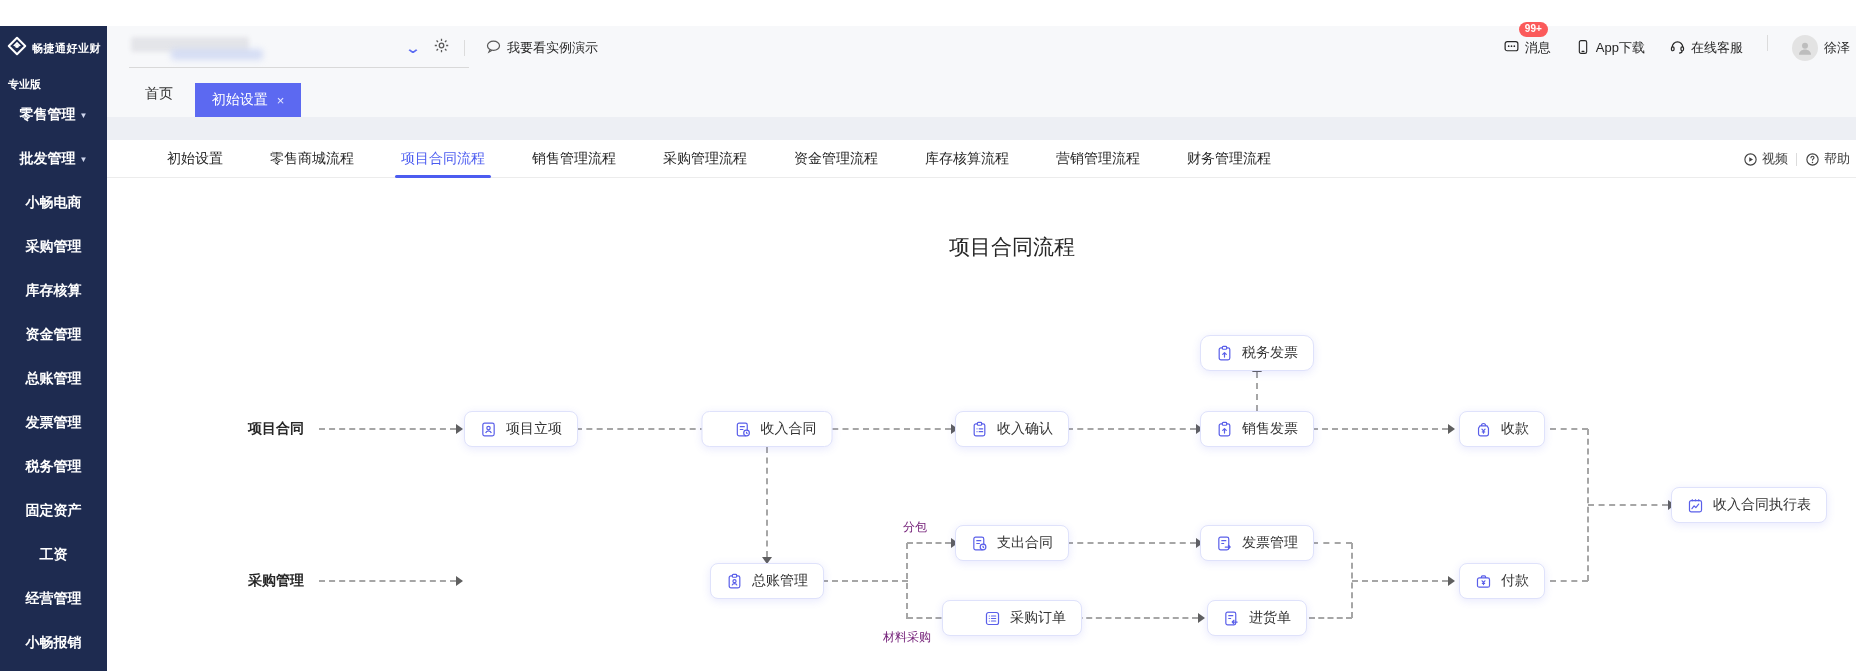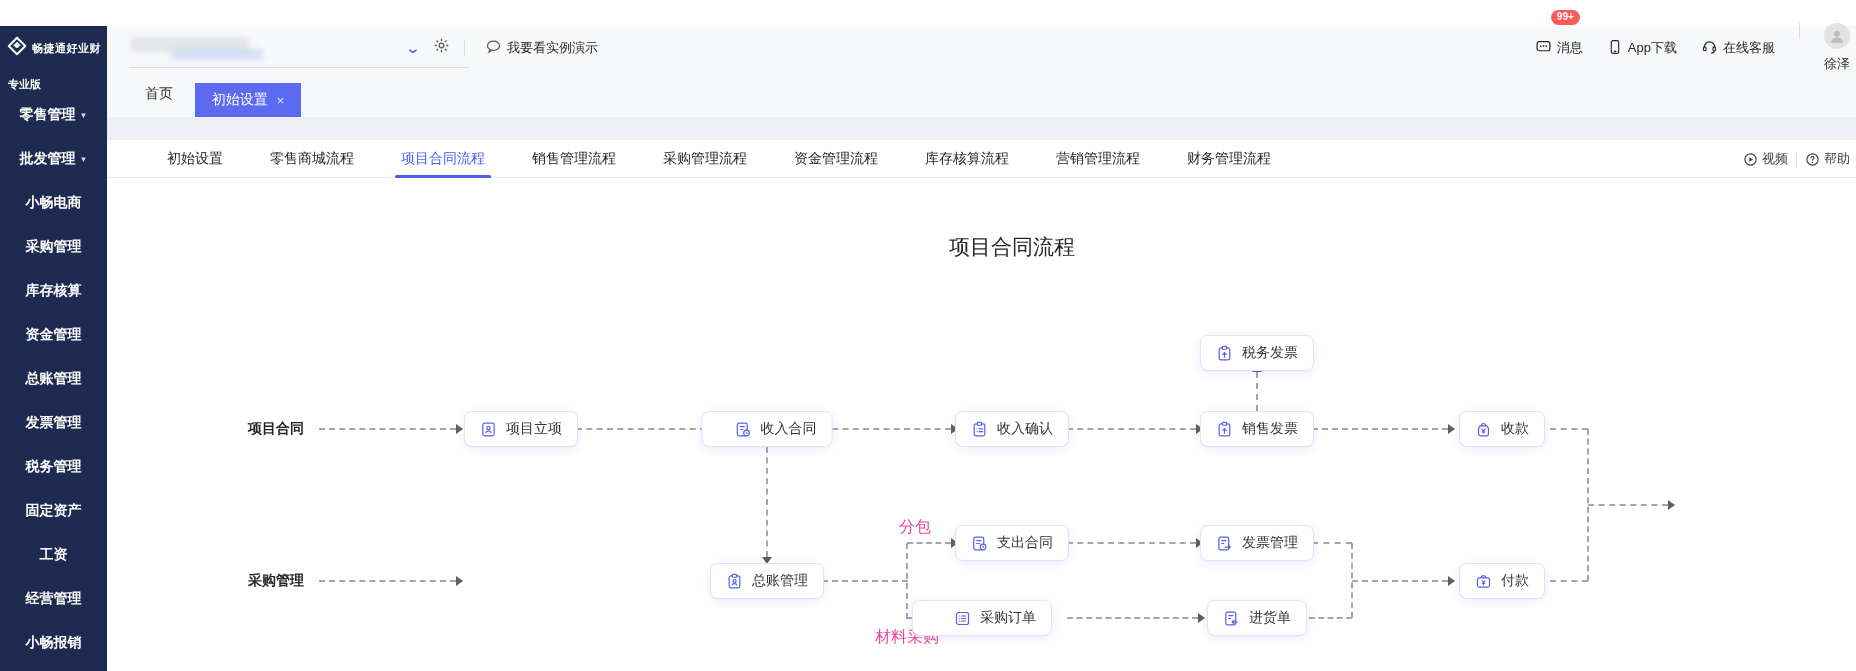--- a/index.html
+++ b/index.html
@@ -33,21 +33,21 @@
   .tb-div { width:1px; height:16px; background:#dcdcdc; }
   .tb-item { display:flex; align-items:center; gap:5px; font-size:13px; color:#262626;
              white-space:nowrap; cursor:pointer; }
   .demo { margin-left:16px; }
   .tb-right { margin-left:auto; display:flex; gap:24px; }
   .msg { position:relative; }
   .badge { position:absolute; top:-13px; left:16px; background:#fb5a5a; color:#fff; font-size:10px;
            font-weight:bold; padding:1px 6px 2px; border-radius:9px; line-height:12px; }
   .avatar { width:26px; height:26px; border-radius:50%; background:#e3e3e3; display:flex;
             align-items:center; justify-content:center; overflow:hidden; }
-  .user { display:flex; align-items:center; gap:6px; font-size:13px; color:#262626; margin-right:-8px;flex-direction:column; }
+  .user { display:flex; align-items:center; gap:6px; font-size:13px; color:#262626; margin-right:-8px; }
 
   
   .tabstrip { position:absolute; left:107px; top:70px; right:0; height:47px; background:#f7f8fa;
               display:flex; align-items:flex-end; padding-left:16px; }
   .wtab-home { height:47px; display:flex; align-items:center; padding:0 22px; font-size:14px;
                color:#333; cursor:pointer; }
   .wtab-active { height:34px; min-width:106px; background:#5c69f1; color:#fff; display:flex;
                  align-items:center; justify-content:center; gap:9px; font-size:14px; cursor:pointer; }
   .wtab-close { font-size:13px; color:#e8eaff; cursor:pointer; }
   .grayband { position:absolute; left:107px; top:117px; right:0; height:23px; background:#edeff4; }
@@ -70,21 +70,21 @@
   .flow { position:absolute; inset:0; }
   .flow-title { position:absolute; left:905px; top:107px; transform:translate(-50%,-50%);
                 font-size:21px; color:#262626; font-weight:500; white-space:nowrap; }
   .rowlab { position:absolute; transform:translate(-50%,-50%); font-size:14px; font-weight:bold;
             color:#262626; white-space:nowrap; }
   .node { position:absolute; transform:translate(-50%,-50%); display:flex; align-items:center;
           gap:9px; height:36px; padding:0 15px; background:#fff; border:1px solid #dfe2fb;
           border-radius:8px; box-shadow:0 2px 8px rgba(93,99,242,.14); font-size:14px; color:#333;
           white-space:nowrap; cursor:pointer; }
   .node svg { flex:0 0 auto; }
-  .elab { position:absolute; transform:translate(-50%,-50%); font-size:16px; color:#ec4899;
+  .elab { position:absolute; transform:translate(-50%,-50%); font-size:12px; color:#701a75;
           white-space:nowrap; }
   .hl { position:absolute; border-top:2px dashed #a6a6a6; }
   .vl { position:absolute; border-left:2px dashed #a6a6a6; }
   .ar { position:absolute; width:0; height:0; }
   .ar.r { border-top:5px solid transparent; border-bottom:5px solid transparent; border-left:7px solid #5f5f5f; }
   .ar.u { border-left:5px solid transparent; border-right:5px solid transparent; border-bottom:7px solid #5f5f5f; }
   .ar.d { border-left:5px solid transparent; border-right:5px solid transparent; border-top:7px solid #5f5f5f; }
 </style>
 </head>
 <body>
@@ -349,21 +349,21 @@
         <span>销售发票</span>
       </div>
       <div class="node" style="left:1395px; top:289px;">
         <svg width="17" height="17" viewBox="0 0 24 24" fill="none" stroke="#5a5fe9" stroke-width="1.7">
           <path d="M7 7h10l2 3v8a3 3 0 0 1-3 3H8a3 3 0 0 1-3-3v-8z"></path>
             <path d="M9 7c0-2 1.3-3.5 3-3.5S15 5 15 7"></path>
           <path d="M9.8 11.5 12 14l2.2-2.5M12 14v3.2M10.3 15.4h3.4" stroke-linecap="round"></path>
         </svg>
         <span>收款</span>
       </div>
-      <div class="node" style="left:1150px; top:213px;">
+      <div class="node" style="left:1150px; top:213px;border-radius:10px;">
         <svg width="17" height="17" viewBox="0 0 24 24" fill="none" stroke="#5a5fe9" stroke-width="1.7">
           <rect x="4.5" y="4" width="15" height="17" rx="2.5"></rect>
             <rect x="9" y="2" width="6" height="4" rx="1.2" fill="#fff"></rect>
           <path d="M12 17v-6M9.5 13.2 12 10.8l2.5 2.4" stroke-linecap="round" stroke-linejoin="round"></path>
         </svg>
         <span>税务发票</span>
       </div>
 
       <div class="node" style="left:660px; top:441px;">
         <svg width="17" height="17" viewBox="0 0 24 24" fill="none" stroke="#5a5fe9" stroke-width="1.7">
@@ -384,21 +384,21 @@
         <span>支出合同</span>
       </div>
       <div class="node" style="left:1150px; top:403px;">
         <svg width="17" height="17" viewBox="0 0 24 24" fill="none" stroke="#5a5fe9" stroke-width="1.7">
           <rect x="4" y="3" width="14" height="18" rx="2.5"></rect>
             <path d="M7.5 8h7M7.5 12h4"></path>
           <path d="M13 17h7M17.5 14.5 20 17l-2.5 2.5" stroke-linecap="round" stroke-linejoin="round"></path>
         </svg>
         <span>发票管理</span>
       </div>
-      <div class="node" style="left:875px; top:478px;padding-left:41px;">
+      <div class="node" style="left:905px; top:478px;padding-left:41px;">
         <svg width="17" height="17" viewBox="0 0 24 24" fill="none" stroke="#5a5fe9" stroke-width="1.7">
           <rect x="3.5" y="3.5" width="17" height="17" rx="3"></rect>
           <path d="M7.5 8.5h.01M10.5 8.5h6M7.5 12h.01M10.5 12h6M7.5 15.5h.01M10.5 15.5h6" stroke-linecap="round"></path>
         </svg>
         <span>采购订单</span>
       </div>
       <div class="node" style="left:1150px; top:478px;">
         <svg width="17" height="17" viewBox="0 0 24 24" fill="none" stroke="#5a5fe9" stroke-width="1.7">
           <rect x="4" y="3" width="14" height="18" rx="2.5"></rect>
             <path d="M7.5 8h7M7.5 12h4"></path>
@@ -407,15 +407,23 @@
         <span>进货单</span>
       </div>
       <div class="node" style="left:1395px; top:441px;">
         <svg width="17" height="17" viewBox="0 0 24 24" fill="none" stroke="#5a5fe9" stroke-width="1.7">
           <rect x="3.5" y="7" width="17" height="13" rx="2.5"></rect>
             <path d="M9 7V5.5A1.5 1.5 0 0 1 10.5 4h3A1.5 1.5 0 0 1 15 5.5V7"></path>
           <path d="M10 11l2 2.3 2-2.3M12 13.3v3M10.4 14.7h3.2" stroke-linecap="round"></path>
         </svg>
         <span>付款</span>
       </div>
+      <div class="node" style="left:1642px; top:365px;">
+        <svg width="17" height="17" viewBox="0 0 24 24" fill="none" stroke="#5a5fe9" stroke-width="1.7">
+          <rect x="3.5" y="5" width="17" height="16" rx="2.5"></rect>
+            <path d="M7.5 3v3M12 3v3M16.5 3v3"></path>
+          <path d="M7 16.5l3-4 2.5 2.5 4-5" stroke-linecap="round" stroke-linejoin="round"></path>
+        </svg>
+        <span>收入合同执行表</span>
+      </div>
     </div>
   </div>
 </div>
 
 </body></html>

